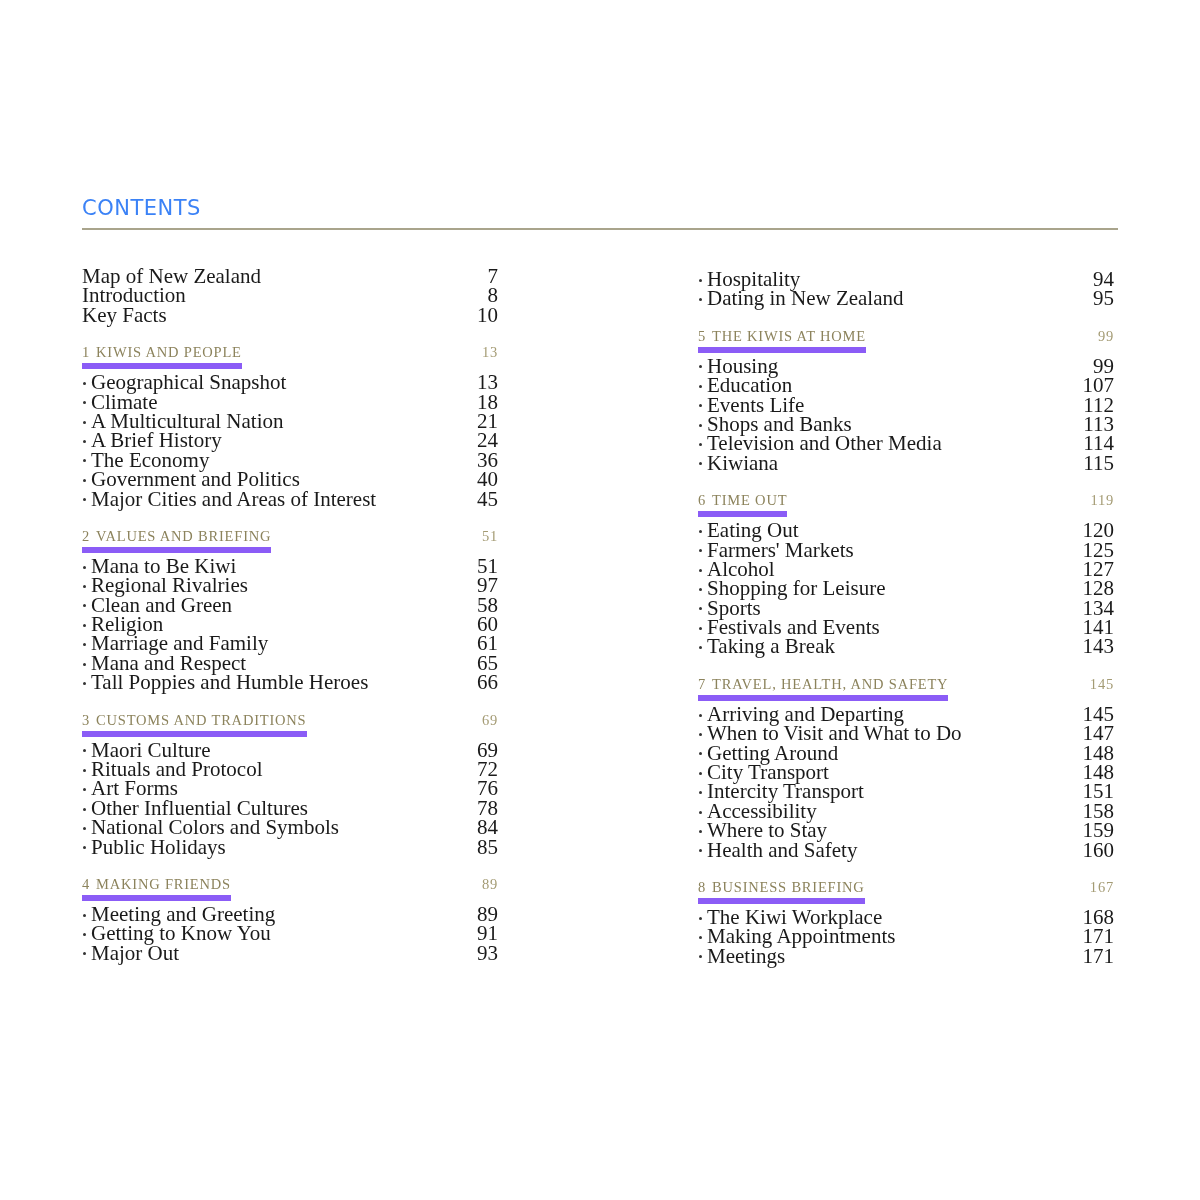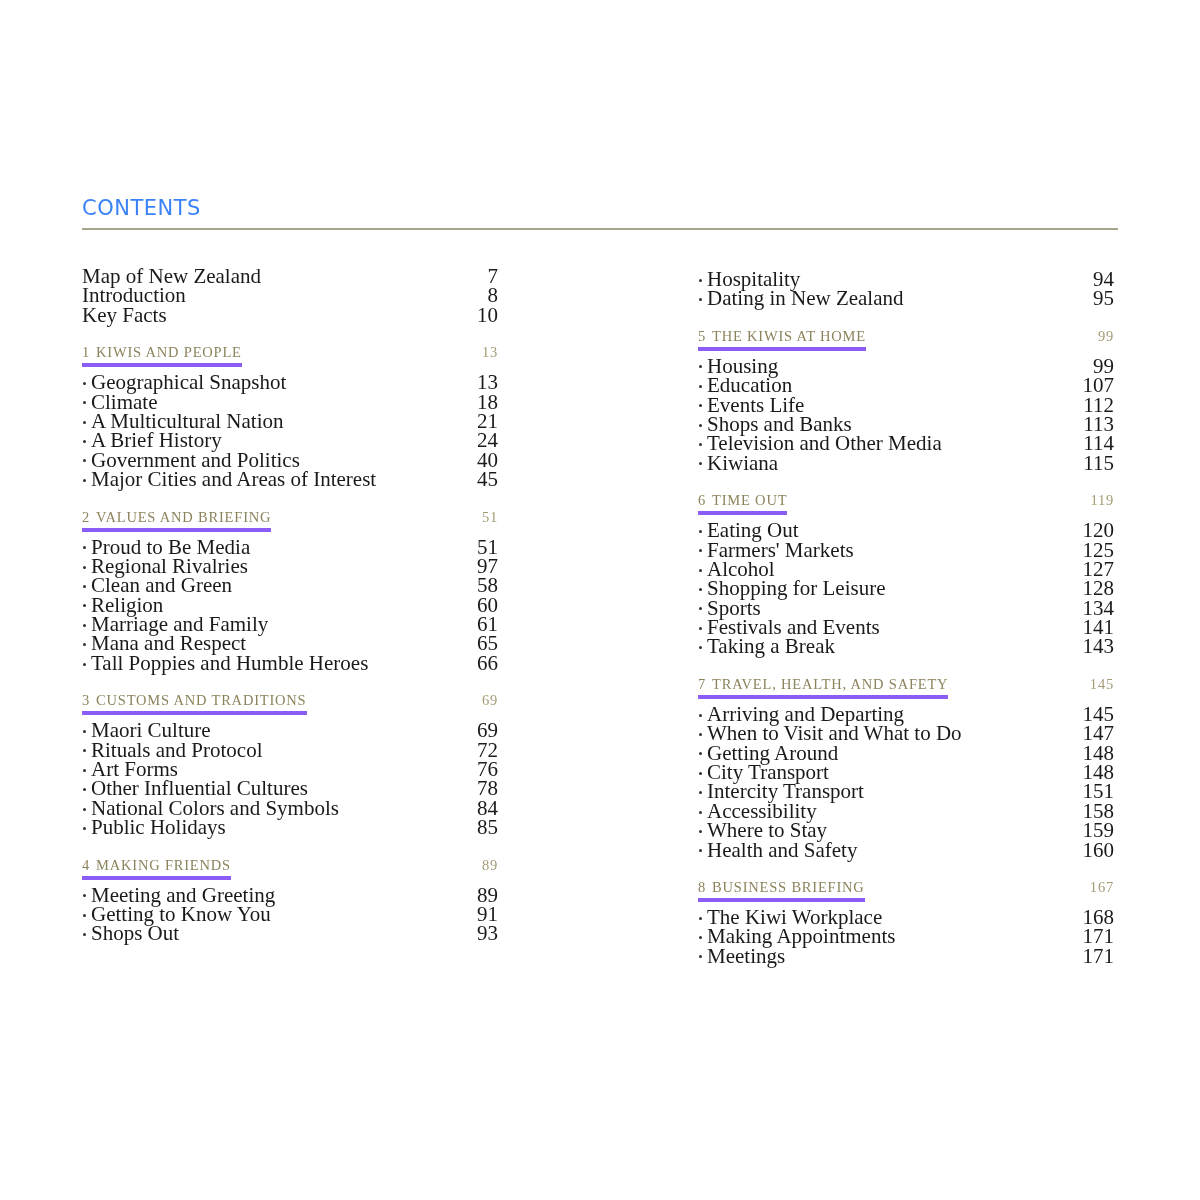--- a/index.html
+++ b/index.html
@@ -12,21 +12,21 @@
   .col.left { left: 82px; }
   .col.right { left: 698px; }
   .row { display: flex; justify-content: space-between; align-items: baseline;
          font-size: 21px; line-height: 19.4px; height: 19.4px; }
   .row .label { white-space: nowrap; }
   .row .page { text-align: right; }
   .bullet { display: inline-block; width: 3px; height: 3px; background: #333; border-radius: 50%;
             vertical-align: middle; margin: 0 5px 2px 1px; }
   .section { margin-top: 19px; margin-bottom: 9px; display: flex; justify-content: space-between;
              align-items: baseline; font-size: 14.5px; color: #8c835c; letter-spacing: 0.8px; height: 20px; }
-  .section .shead { border-bottom: 4px solid #8b5cf6; padding-bottom: 2px; white-space: nowrap; }
+  .section .shead { border-bottom: 6px solid #8b5cf6; padding-bottom: 2px; white-space: nowrap; }
   .section .num { margin-right: 6px; }
   .section .page { color: #a49b74; }
 </style>
 </head>
 <body>
 
 <div class="title">CONTENTS</div>
 <div class="rule"></div>
 
 <div class="col left">
@@ -57,34 +57,38 @@
     </div>
   <div class="row">
       <span class="label"><span class="bullet"></span><span>A Multicultural Nation</span></span>
       <span class="page">21</span>
     </div>
   <div class="row">
       <span class="label"><span class="bullet"></span><span>A Brief History</span></span>
       <span class="page">24</span>
     </div>
   <div class="row">
+      <span class="label"><span class="bullet"></span><span>The Economy</span></span>
+      <span class="page">36</span>
+    </div>
+  <div class="row">
       <span class="label"><span class="bullet"></span><span>Government and Politics</span></span>
       <span class="page">40</span>
     </div>
   <div class="row">
       <span class="label"><span class="bullet"></span><span>Major Cities and Areas of Interest</span></span>
       <span class="page">45</span>
     </div>
 
   <div class="section">
       <span class="shead"><span class="num">2</span><span>VALUES AND BRIEFING</span></span>
       <span class="page">51</span>
     </div>
   <div class="row">
-      <span class="label"><span class="bullet"></span><span>Proud to Be Media</span></span>
+      <span class="label"><span class="bullet"></span><span>Mana to Be Kiwi</span></span>
       <span class="page">51</span>
     </div>
   <div class="row">
       <span class="label"><span class="bullet"></span><span>Regional Rivalries</span></span>
       <span class="page">97</span>
     </div>
   <div class="row">
       <span class="label"><span class="bullet"></span><span>Clean and Green</span></span>
       <span class="page">58</span>
     </div>
@@ -140,21 +144,21 @@
     </div>
   <div class="row">
       <span class="label"><span class="bullet"></span><span>Meeting and Greeting</span></span>
       <span class="page">89</span>
     </div>
   <div class="row">
       <span class="label"><span class="bullet"></span><span>Getting to Know You</span></span>
       <span class="page">91</span>
     </div>
   <div class="row">
-      <span class="label"><span class="bullet"></span><span>Shops Out</span></span>
+      <span class="label"><span class="bullet"></span><span>Major Out</span></span>
       <span class="page">93</span>
     </div>
 </div>
 
 <div class="col right" style="top:270px;">
   <div class="row">
       <span class="label"><span class="bullet"></span><span>Hospitality</span></span>
       <span class="page">94</span>
     </div>
   <div class="row">

